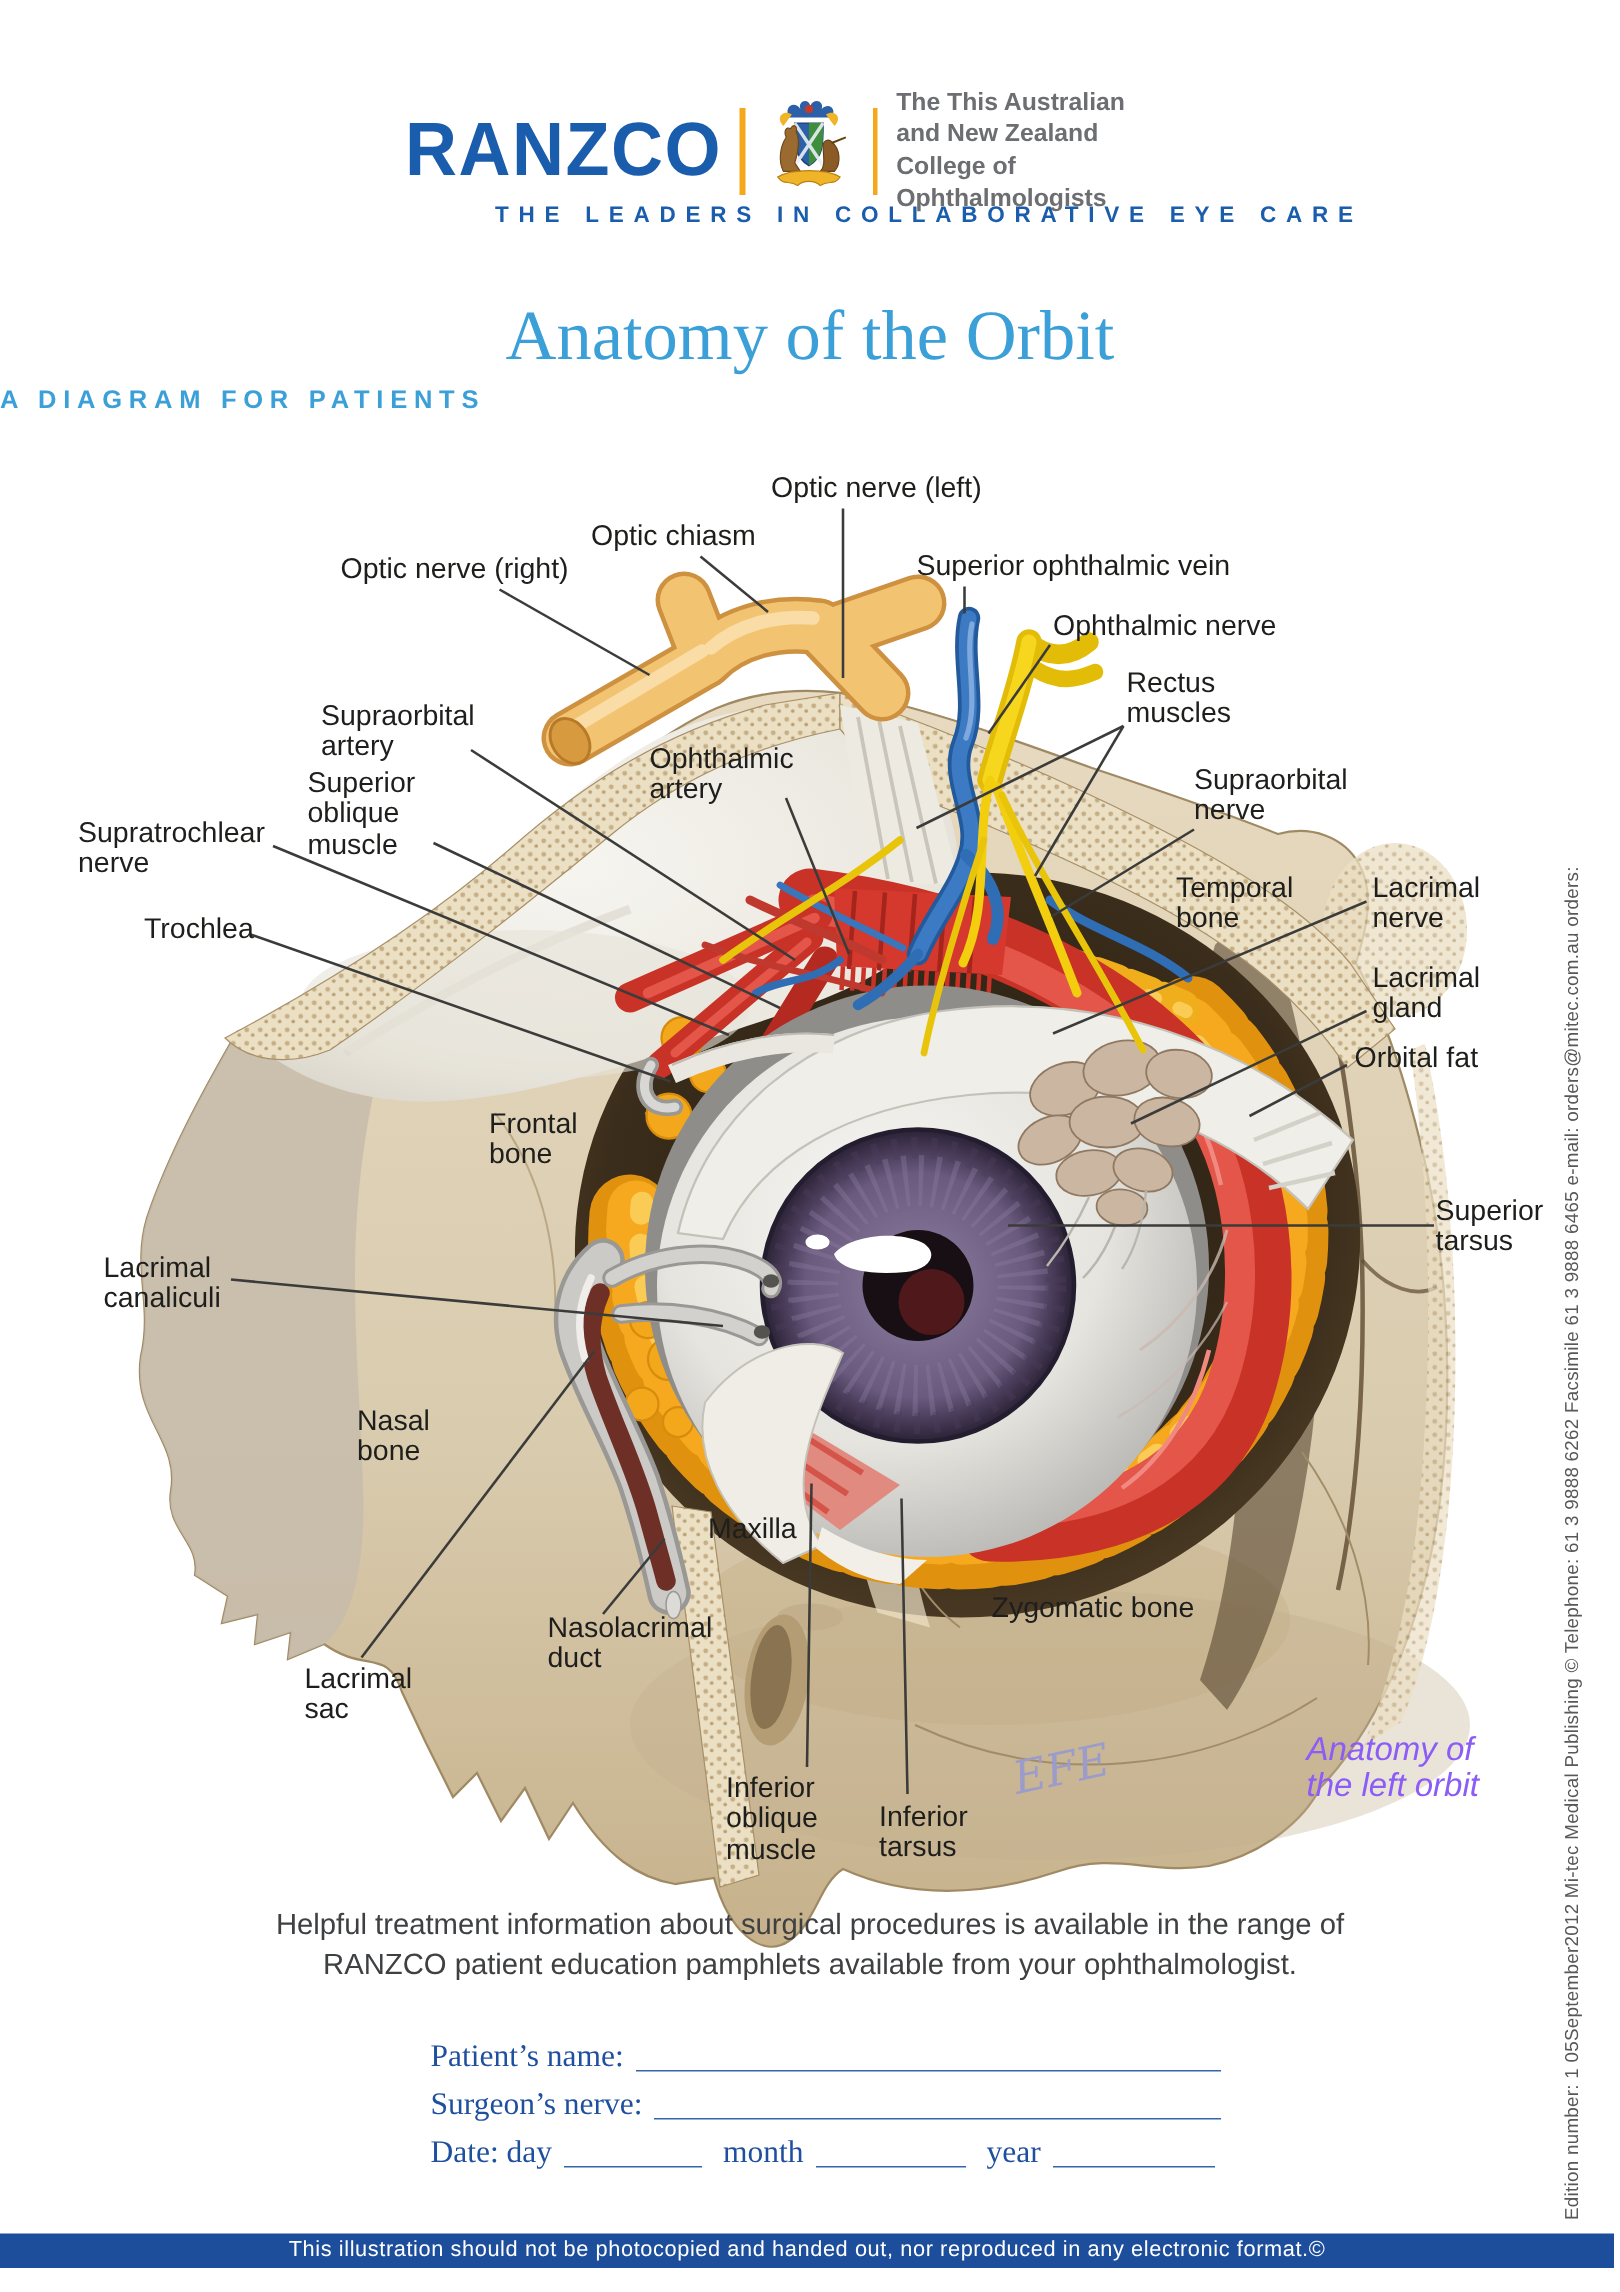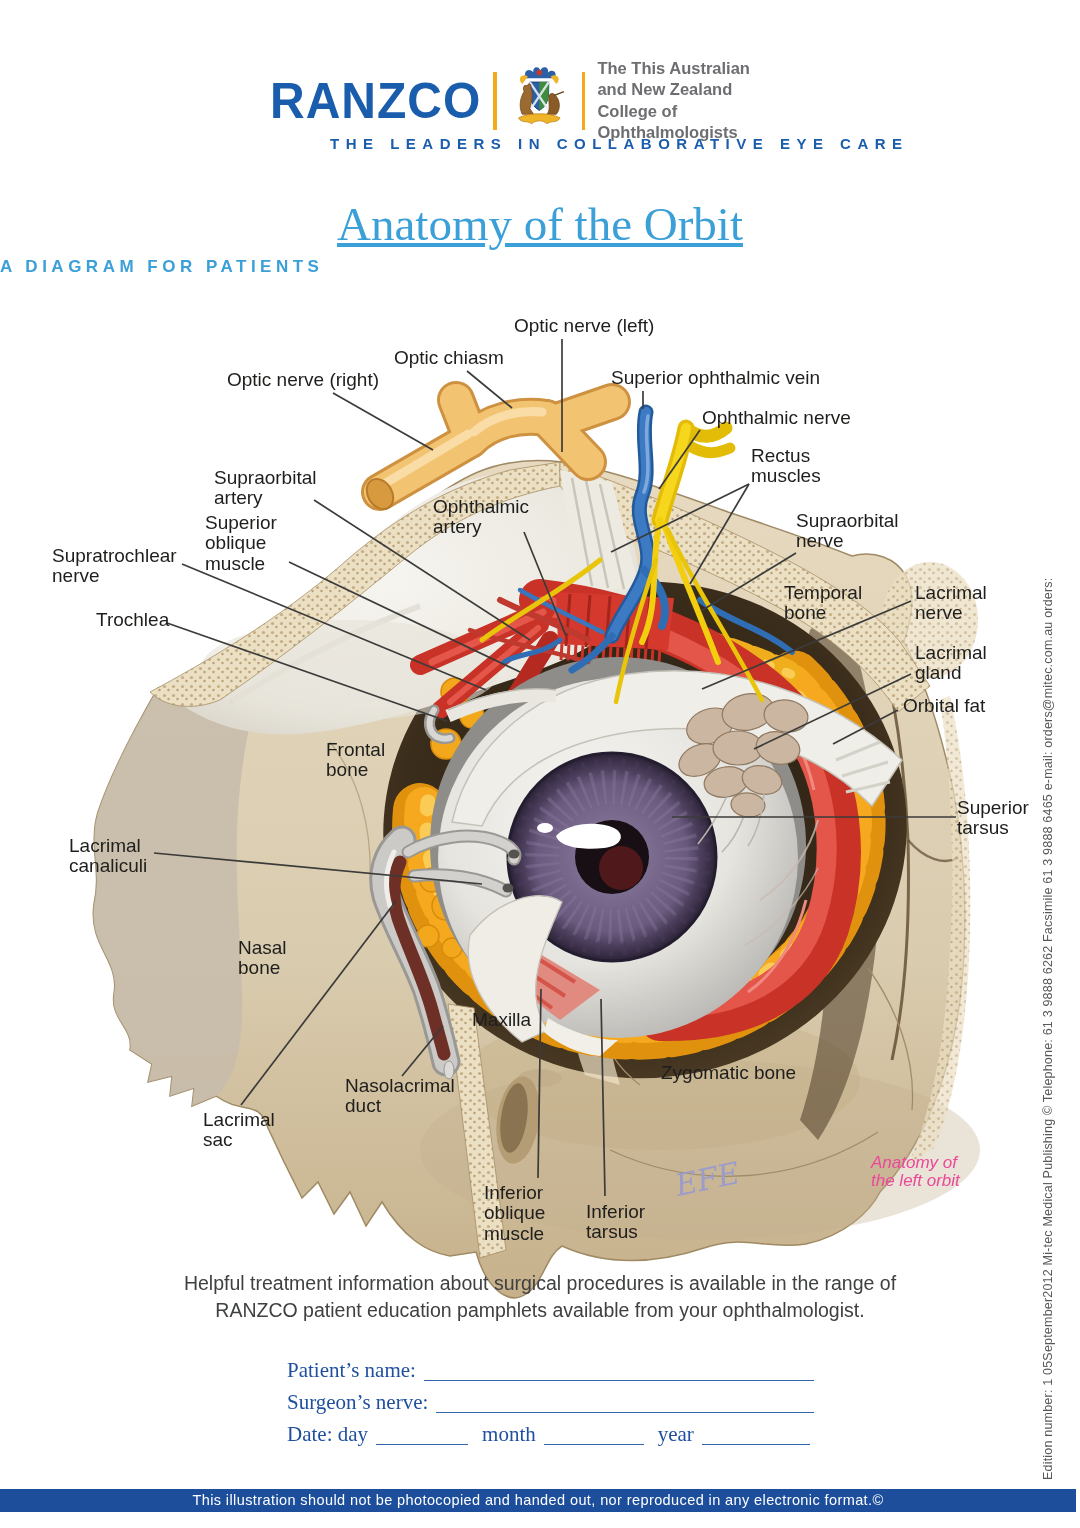--- a/index.html
+++ b/index.html
@@ -10,28 +10,28 @@
         display:flex;align-items:center;gap:12px;}
   #wordmark{font:bold 48px/1 "Liberation Sans",sans-serif;color:#1A5DAD;letter-spacing:1px;
             transform:scaleY(1.05);}
   .logo-bar{width:4px;height:58px;background:#F5A81C;}
   #org-text{font:bold 16.5px/1.3 "Liberation Sans",sans-serif;color:#6D6E71;}
   #tagline{position:absolute;top:136px;left:50%;transform:translateX(-50%);width:420px;
            text-align:center;font:bold 15px/1 "Liberation Sans",sans-serif;color:#1A5DAD;
            letter-spacing:6.5px;white-space:nowrap;}
   
   #title{position:absolute;top:200px;left:0;width:100%;text-align:center;
-         font:47px/1.05 "Liberation Serif",serif;color:#3B9FD8;text-decoration:underline;}
+         font:47px/1.05 "Liberation Serif",serif;color:#3B9FD8;}
   #subtitle{position:absolute;top:258px;left:0;width:100%;text-align:left;
             font:bold 17px/1 "Liberation Sans",sans-serif;color:#3B9FD8;letter-spacing:4.5px;}
   
   #art{position:absolute;left:0;top:0;width:1080px;height:1528px;}
   .lbl{position:absolute;font:19px/1.07 "Liberation Sans",sans-serif;color:#1E1E1C;
        white-space:pre-line;}
-  .lbl.note{font-style:italic;font-size:17px;color:#ec4899;}
+  .lbl.note{font-style:italic;font-size:22px;color:#8b5cf6;}
   
   #info-text{position:absolute;top:1270px;left:0;width:100%;text-align:center;
              font:19.5px/1.38 "Liberation Sans",sans-serif;color:#3F4042;white-space:pre-line;}
   #form{position:absolute;left:287px;top:1360px;width:527px;
         font:21px/1 "Liberation Serif",serif;color:#1F4F9F;}
   .frow{display:flex;align-items:center;margin-bottom:11px;}
   .frow .flabel{white-space:nowrap;padding-right:8px;}
   .fline{border-bottom:1.5px solid #2F66AE;height:20px;}
   .grow{flex:1;}
   .w95{width:92px;margin-right:14px;}
@@ -388,21 +388,21 @@
   <div class="lbl" style="left:326px;top:740px">Frontal
 bone</div>
   <div class="lbl" style="left:957px;top:798px">Superior
 tarsus</div>
   <div class="lbl" style="left:69px;top:836px">Lacrimal
 canaliculi</div>
   <div class="lbl" style="left:238px;top:938px">Nasal
 bone</div>
   <div class="lbl" style="left:472px;top:1010px">Maxilla</div>
   <div class="lbl" style="left:661px;top:1063px">Zygomatic bone</div>
-  <div class="lbl" style="left:345px;top:1076px">Nasolacrimal
+  <div class="lbl" style="left:365px;top:1076px">Nasolacrimal
 duct</div>
   <div class="lbl" style="left:203px;top:1110px">Lacrimal
 sac</div>
   <div class="lbl" style="left:484px;top:1183px">Inferior
 oblique
 muscle</div>
   <div class="lbl" style="left:586px;top:1202px">Inferior
 tarsus</div>
   <div class="lbl note" style="left:871px;top:1154px">Anatomy of
 the left orbit</div>

